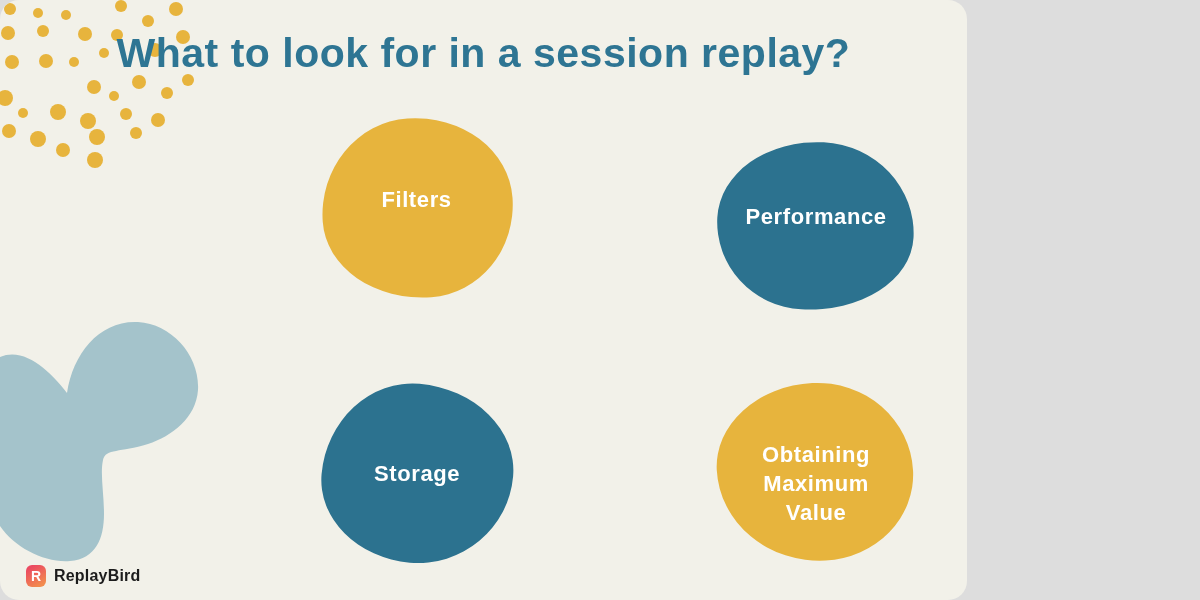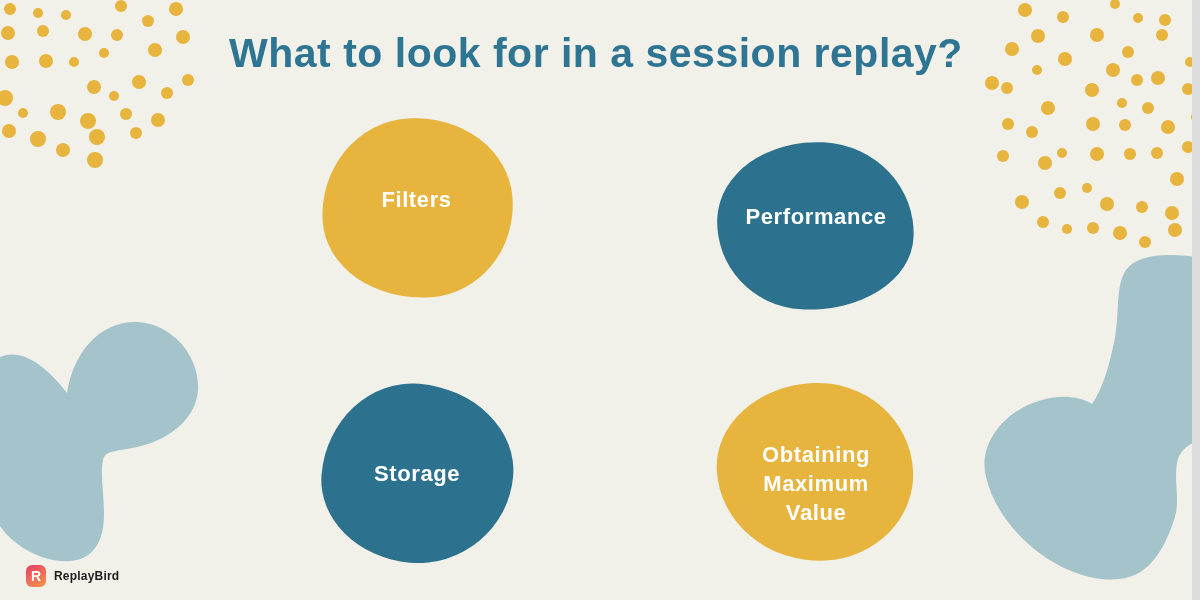--- a/index.html
+++ b/index.html
@@ -1,18 +1,19 @@
 <!DOCTYPE html>
 <html><head>
 <meta charset="utf-8">
 <style>
   html,body{margin:0;padding:0;background:#ddd;}
   .canvas{
-    position:relative;width:1192px;height:600px;overflow:hidden;
+    position:relative;width:967px;height:600px;overflow:hidden;
     font-family:"Liberation Sans",sans-serif;
+    border-radius:19px;
   }
   .organic{position:absolute;display:block;}
   .cluster{position:absolute;left:0;top:0;width:100%;height:100%;pointer-events:none;}
   .dot{position:absolute;border-radius:50%;}
   .title{
     position:absolute;top:30px;left:0;width:100%;margin:0;
     text-align:center;font-size:41px;font-weight:700;letter-spacing:.5px;
   }
   .blob{
     position:absolute;display:flex;align-items:center;justify-content:center;
@@ -26,21 +27,21 @@
   .blob-storage{left:322px;top:384px;width:191px;height:179px;
     border-radius:47% 53% 50% 50% / 55% 47% 53% 45%;transform:rotate(5deg);}
   .blob-value{left:717px;top:383px;width:196px;height:178px;
     border-radius:51% 49% 47% 53% / 46% 52% 48% 54%;transform:rotate(-3deg);}
   .blob-value .blob-label{max-width:155px;}
   .logo{position:absolute;left:26px;top:565px;display:flex;align-items:center;gap:8px;}
   .logo-badge{
     width:20px;height:22px;border-radius:6px;display:flex;align-items:center;
     justify-content:center;color:#fff;font-weight:700;font-size:14px;
   }
-  .logo-name{font-weight:700;font-size:12px;letter-spacing:.2px;}
+  .logo-name{font-weight:700;font-size:16px;letter-spacing:.2px;}
 </style>
 </head>
 <body>
 
 <div class="canvas" style="background: rgb(242, 241, 233);">
 
   <svg class="organic" style="left:0;top:318px" width="205" height="250" viewBox="0 0 205 250">
     <path d="M0,39 C25,28 52,55 67,75 C73,35 100,2 138,4 C172,6 200,38 198,72
          C196,100 172,118 148,126 C120,135 106,130 103,142 C100,156 104,175 104,196
          C104,220 96,241 70,243 C45,245 15,230 0,208 Z" fill="#A4C3CB"></path>

